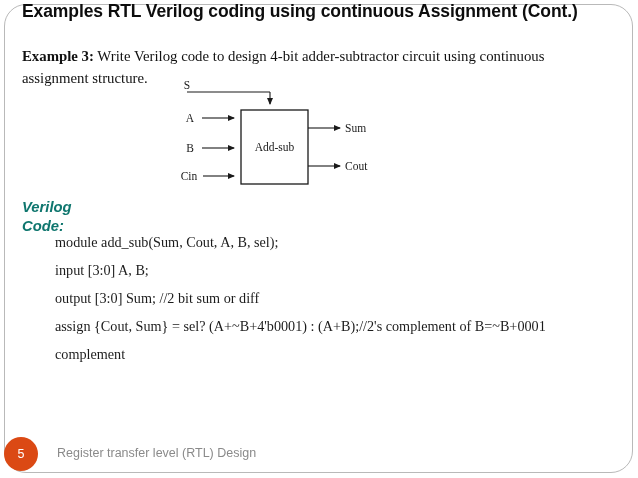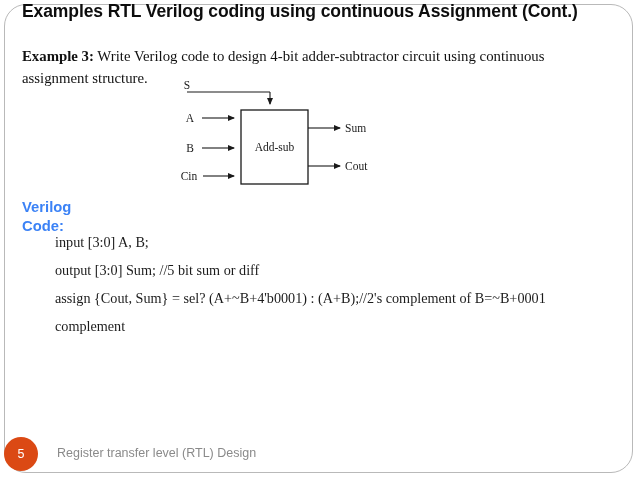--- a/index.html
+++ b/index.html
@@ -61,21 +61,22 @@
   
   #verilog-code-label {
     position: absolute;
     left: 22px;
     top: 198px;
     width: 72px;
     font-family: "Liberation Sans", sans-serif;
     font-weight: bold;
     font-size: 14.8px;
     line-height: 19px;
-    color: #3b82f6;
+    color: #0f766e;
+    font-style: italic;
   }
 
   
   #block-diagram {
     position: absolute;
     left: 170px;
     top: 72px;
     width: 230px;
     height: 125px;
   }
@@ -183,20 +184,21 @@
     <text class="diag-label" x="175" y="60" text-anchor="start">Sum</text>
 
     <g>
       <line x1="138" y1="94" x2="170" y2="94" stroke="#1a1a1a" stroke-width="1.1" marker-end="url(#arrowhead)"></line>
     </g>
     <text class="diag-label" x="175" y="98" text-anchor="start">Cout</text>
   </svg>
 </div>
 
 <div id="code-block">
+  <div class="code-line">module add_sub(Sum, Cout, A, B, sel);</div>
   <div class="code-line">input [3:0] A, B;</div>
-  <div class="code-line">output [3:0] Sum; //5 bit sum or diff</div>
+  <div class="code-line">output [3:0] Sum; //2 bit sum or diff</div>
   <div class="code-line">assign {Cout, Sum} = sel? (A+~B+4'b0001) : (A+B);//2's complement of B=~B+0001</div>
   <div class="code-line">complement</div>
 </div>
 
 <div id="footer-badge">5</div>
 <div id="footer-text">Register transfer level (RTL) Design</div>
 
 </body></html>

